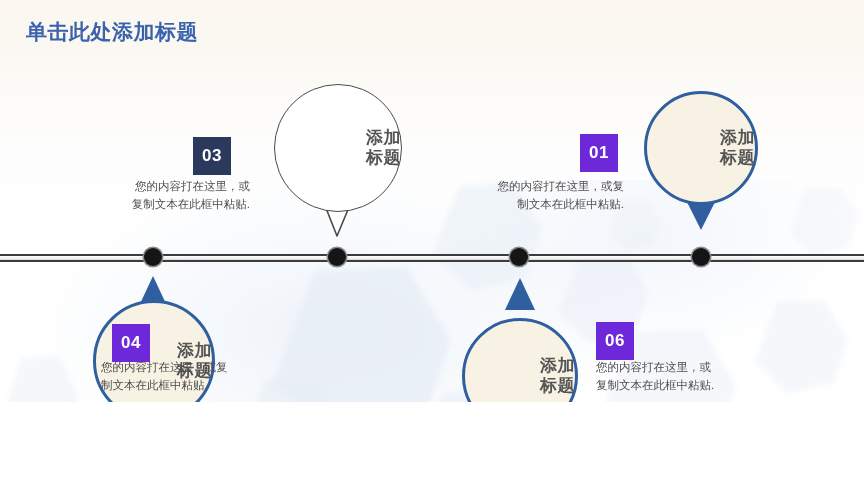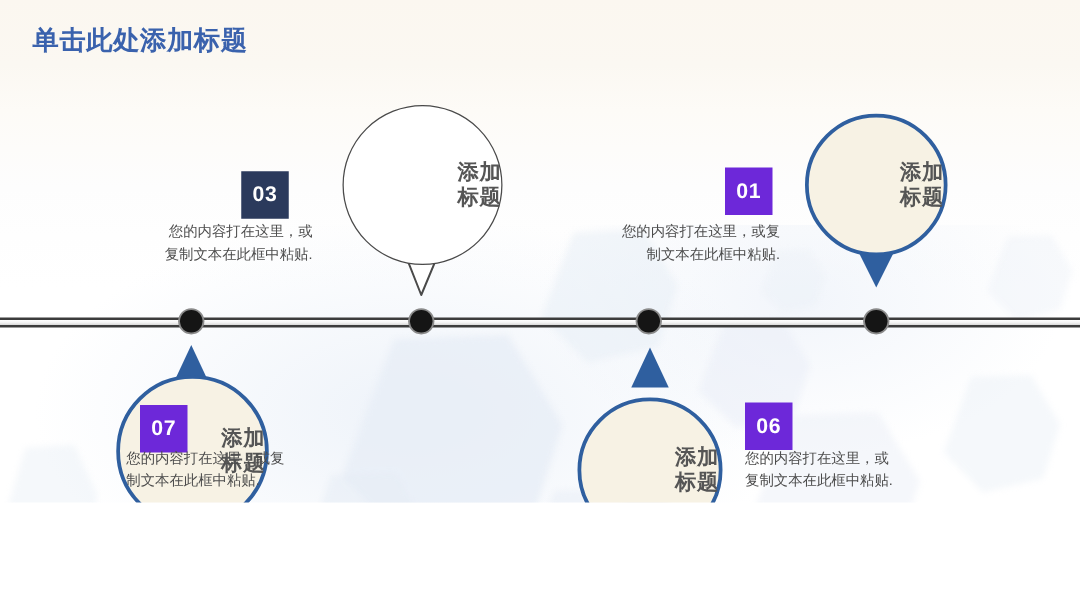--- a/index.html
+++ b/index.html
@@ -250,21 +250,21 @@
 制文本在此框中粘贴.</div>
   </div>
 
   <div class="node">
     <div class="tri up-blue" style="left:138px; top:276px;"></div>
     <div class="bubble cream" style="left:93px; top:300px; width:122px; height:122px;">
       <div class="btxt">添加
 标题</div>
     </div>
     <div class="badge blue" style="left:112px; top:324px;">
-      <span>07</span>
+      <span>04</span>
     </div>
     <div class="copy left" style="left:101px; top:359px; width:182px;">您的内容打在这里，或复
 制文本在此框中粘贴.</div>
   </div>
 
   <div class="node">
     <div class="tri up-blue" style="left:505px; top:278px;"></div>
     <div class="bubble cream" style="left:462px; top:318px; width:116px; height:116px;">
       <div class="btxt">添加
 标题</div>

